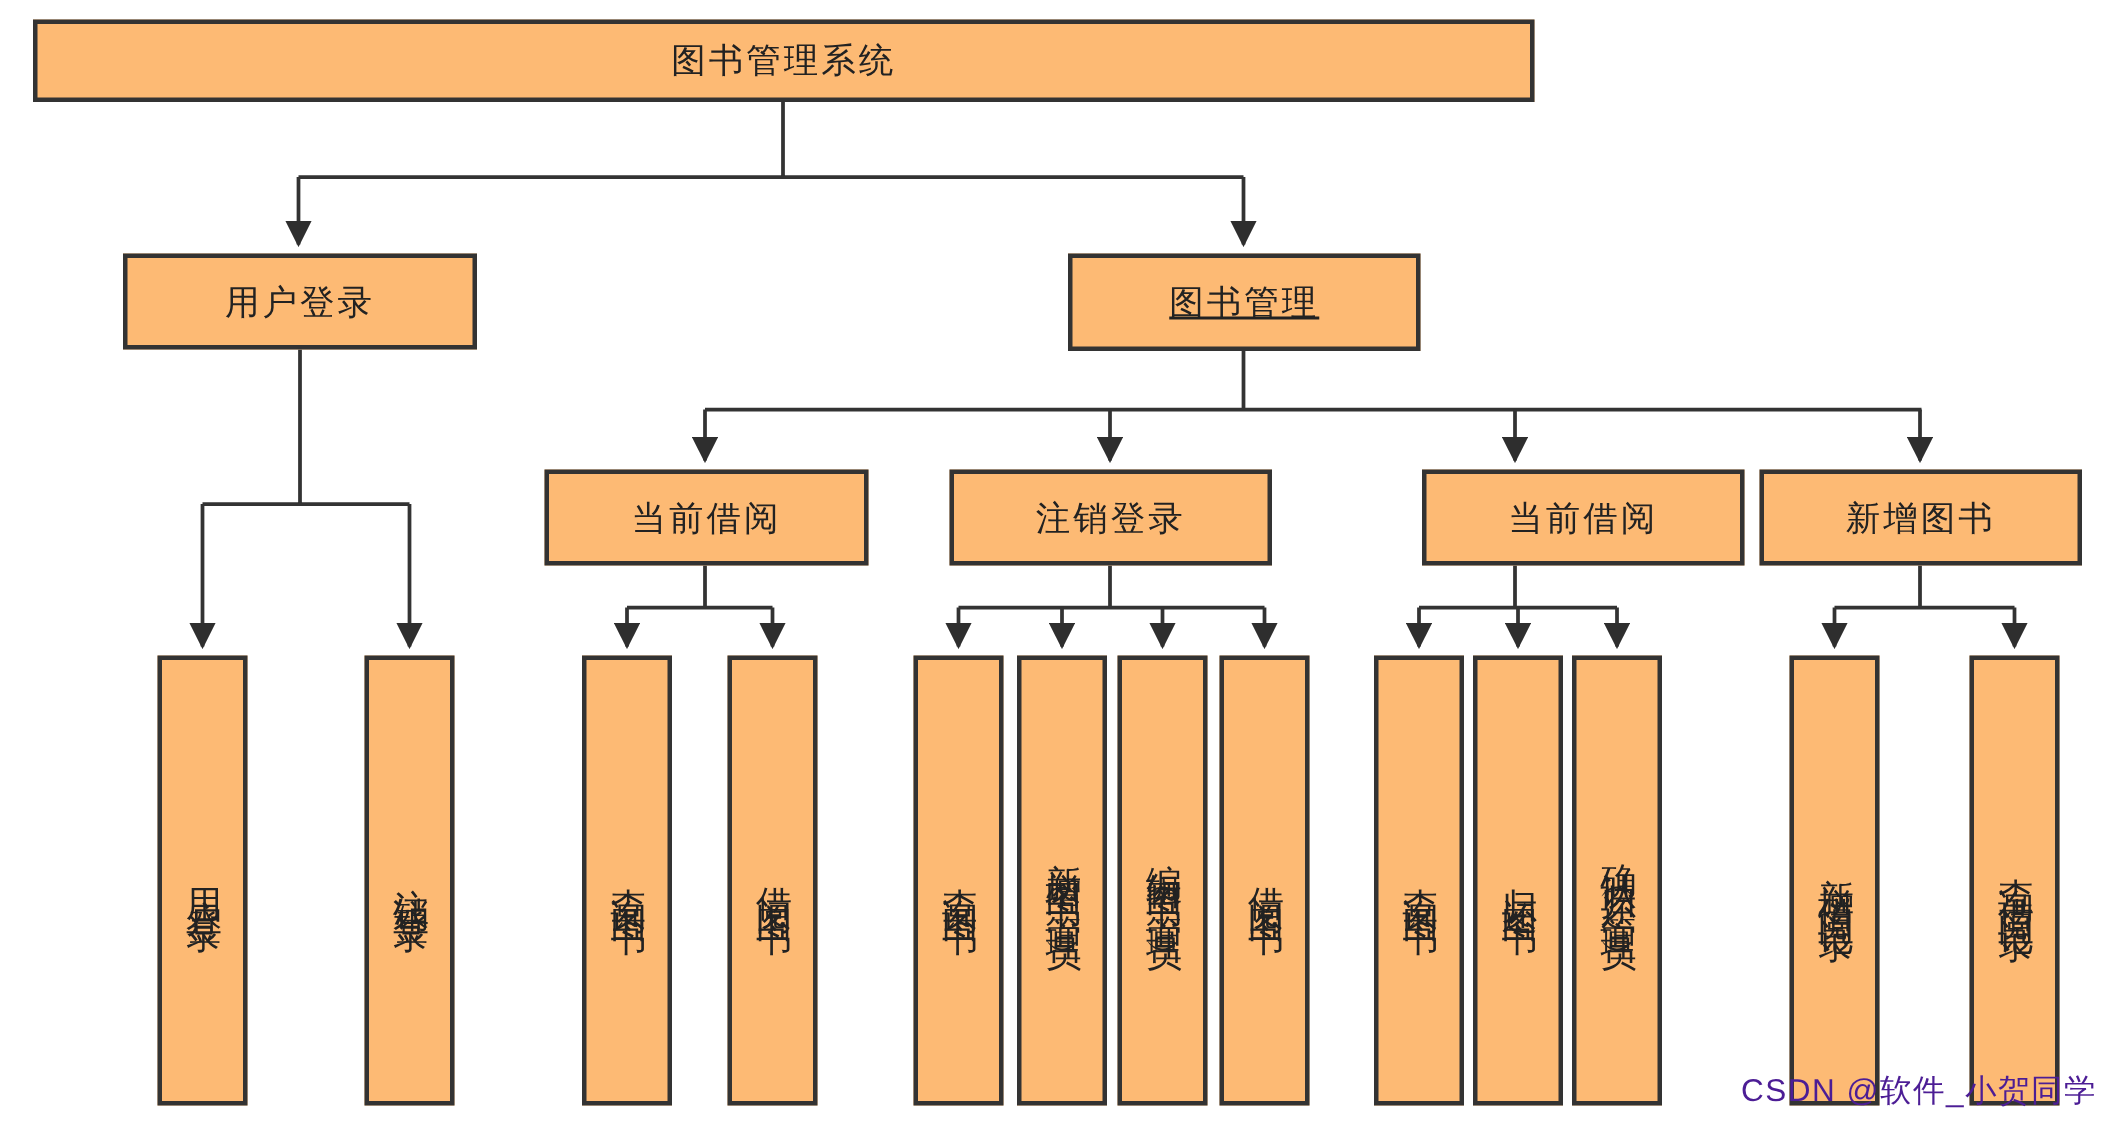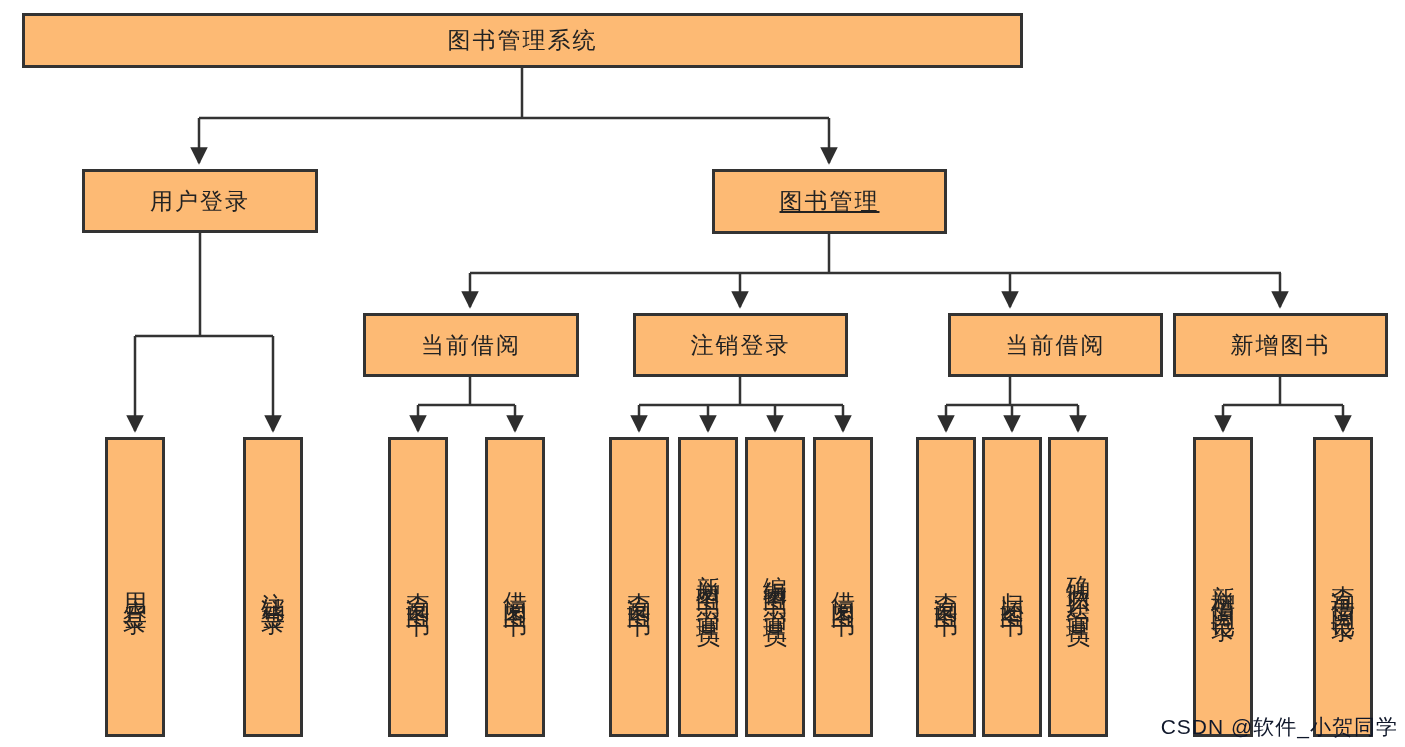--- a/index.html
+++ b/index.html
@@ -66,21 +66,21 @@
   .leaf-d1 { left: 916px; }
   .leaf-d2 { left: 982px; }
   .leaf-d3 { left: 1048px; }
   .leaf-e1 { left: 1193px; }
   .leaf-e2 { left: 1313px; }
   .watermark {
     position: absolute;
     right: 7px;
     bottom: 6px;
     font-size: 21px;
-    color: #0f172a;
+    color: #4c1d95;
     letter-spacing: 1px;
     white-space: nowrap;
     z-index: 5;
   }
 </style>
 </head>
 <body>
 
 <div id="canvas">
 

